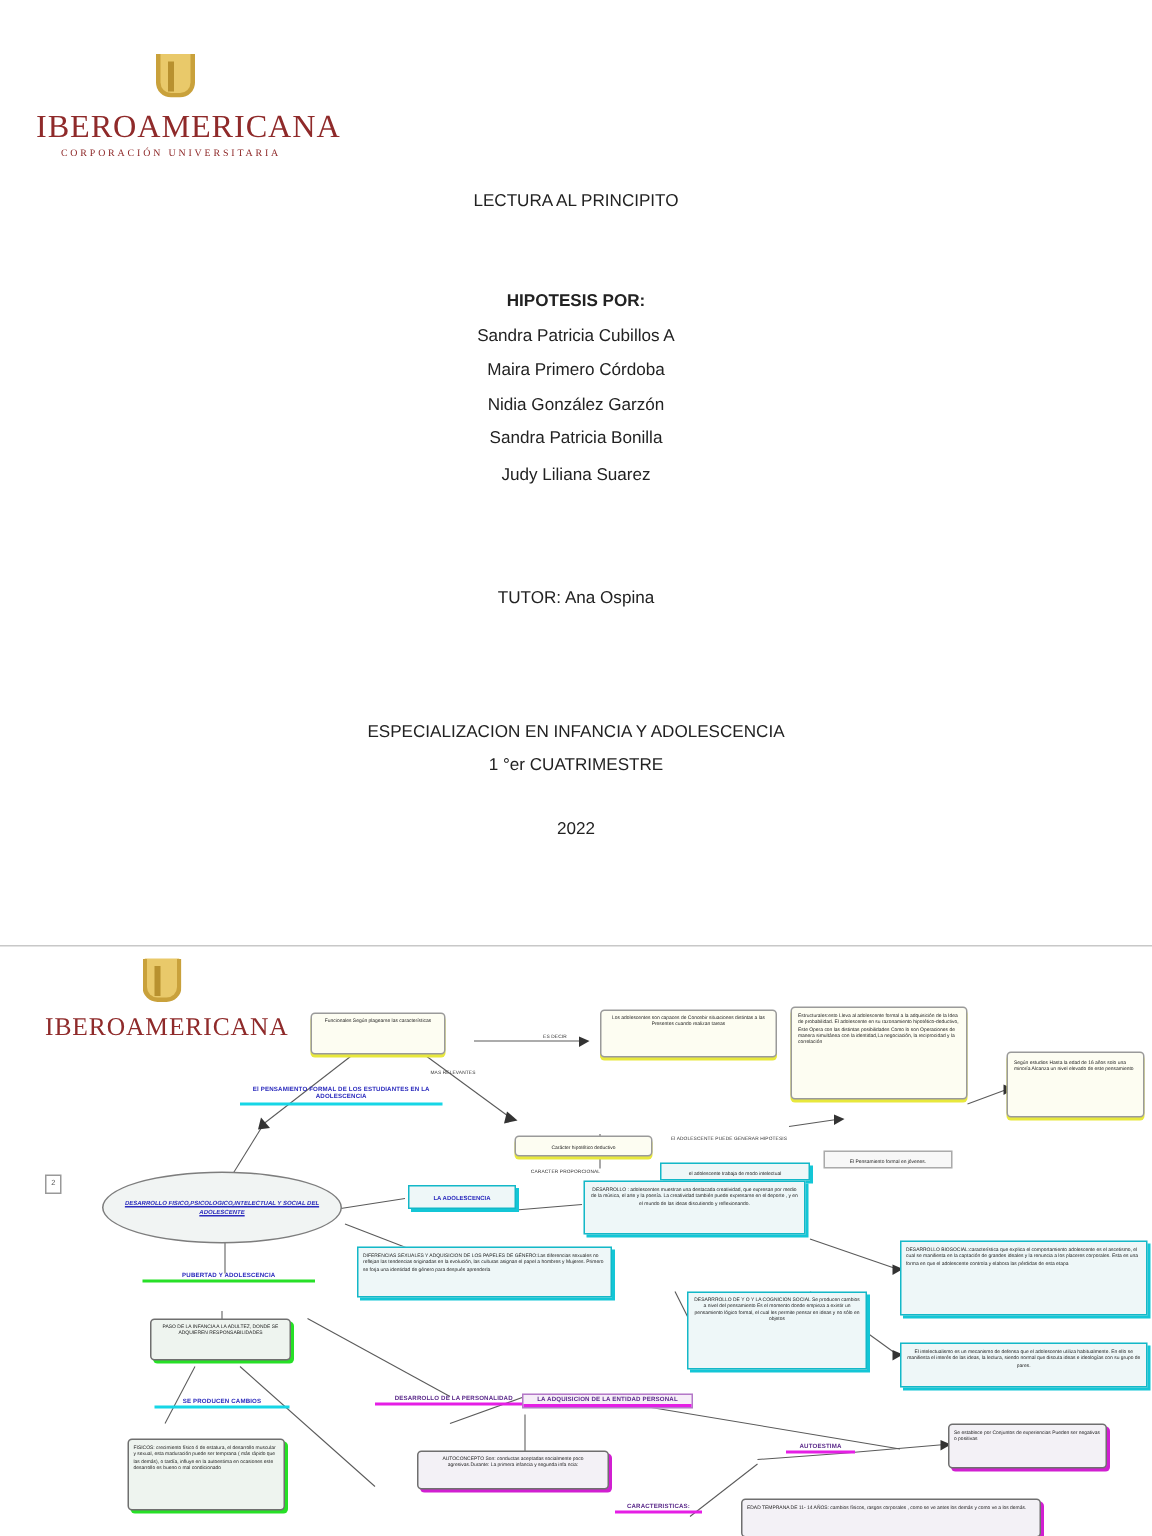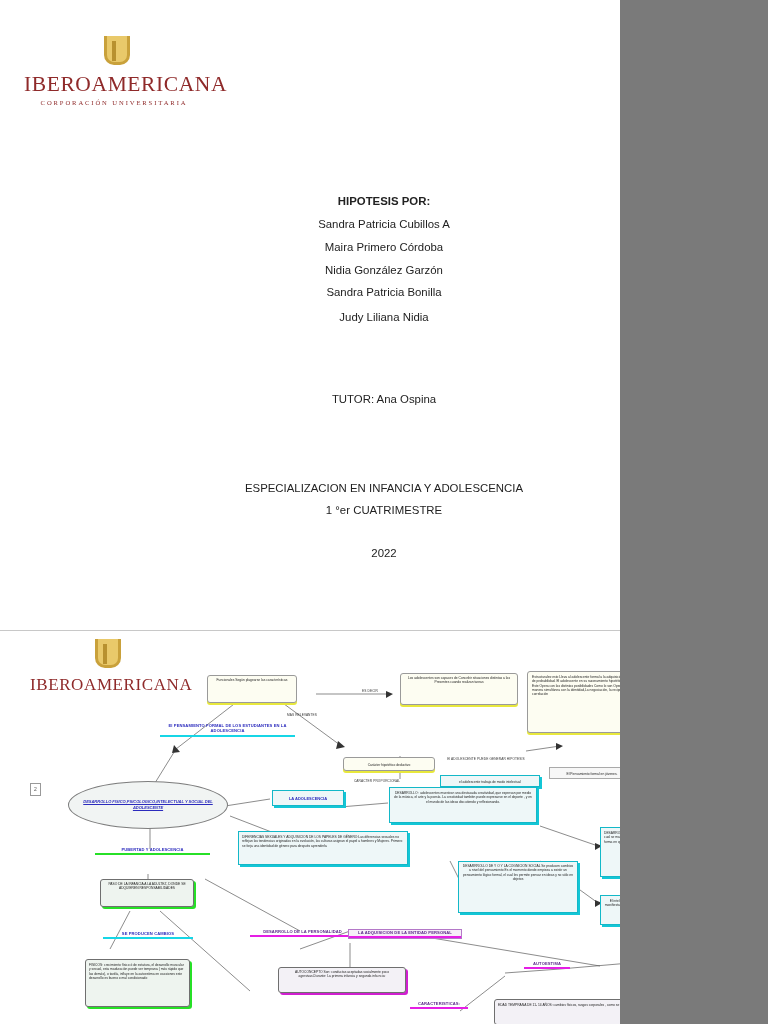--- a/index.html
+++ b/index.html
@@ -1,18 +1,18 @@
 <!DOCTYPE html>
 <html><head>
 <meta charset="utf-8">
 <title>Documento</title>
 <style>
   html,body{margin:0;padding:0;background:#7a7a7a;}
   body{font-family:"Liberation Sans",sans-serif;}
-  .page{position:relative;width:620px;height:1024px;background:#a16207;overflow:hidden;}
+  .page{position:relative;width:768px;height:1024px;background:#a16207;overflow:hidden;}
 
   
   .cover{position:absolute;left:0;top:0;width:768px;height:630px;background:#fff;}
   .logo{position:absolute;left:24px;top:36px;width:180px;text-align:center;}
   .logo-mark{width:26px;height:34px;margin:0 auto 2px auto;position:relative;}
   .logo-mark .cup{position:absolute;left:3px;top:0;width:20px;height:26px;
       border:3px solid #c9a13b;border-top:none;border-radius:0 0 10px 10px;background:#e9c96a;}
   .logo-mark .stem{position:absolute;left:11px;top:5px;width:4px;height:20px;background:#b8912f;}
   .logo-name{font-family:"Liberation Serif",serif;font-size:21.5px;letter-spacing:.6px;color:#8f2a2a;font-weight:400;}
   .logo-sub{font-family:"Liberation Serif",serif;font-size:6.6px;letter-spacing:1.9px;color:#8f2a2a;margin-top:2px;}
@@ -66,27 +66,28 @@
 
     <div class="logo">
       <div class="logo-mark">
         <div class="cup"></div>
           <div class="stem"></div>
       </div>
       <div class="logo-name">IBEROAMERICANA</div>
       <div class="logo-sub">CORPORACIÓN UNIVERSITARIA</div>
     </div>
 
+    <div class="ctext" style="top:123px">LECTURA AL PRINCIPITO</div>
 
     <div class="ctext" style="top:190px;font-weight:bold">HIPOTESIS POR:</div>
     <div class="ctext" style="top:213px">Sandra Patricia Cubillos A</div>
     <div class="ctext" style="top:236px">Maira Primero Córdoba</div>
     <div class="ctext" style="top:259px">Nidia González Garzón</div>
     <div class="ctext" style="top:281px">Sandra Patricia Bonilla</div>
-    <div class="ctext" style="top:306px">Judy Liliana Nidia</div>
+    <div class="ctext" style="top:306px">Judy Liliana Suarez</div>
 
     <div class="ctext" style="top:388px">TUTOR: Ana Ospina</div>
 
     <div class="ctext" style="top:477px">ESPECIALIZACION EN INFANCIA Y ADOLESCENCIA</div>
     <div class="ctext" style="top:499px">1 °er CUATRIMESTRE</div>
     <div class="ctext" style="top:542px">2022</div>
   </div>
 
   <div class="map">
 

